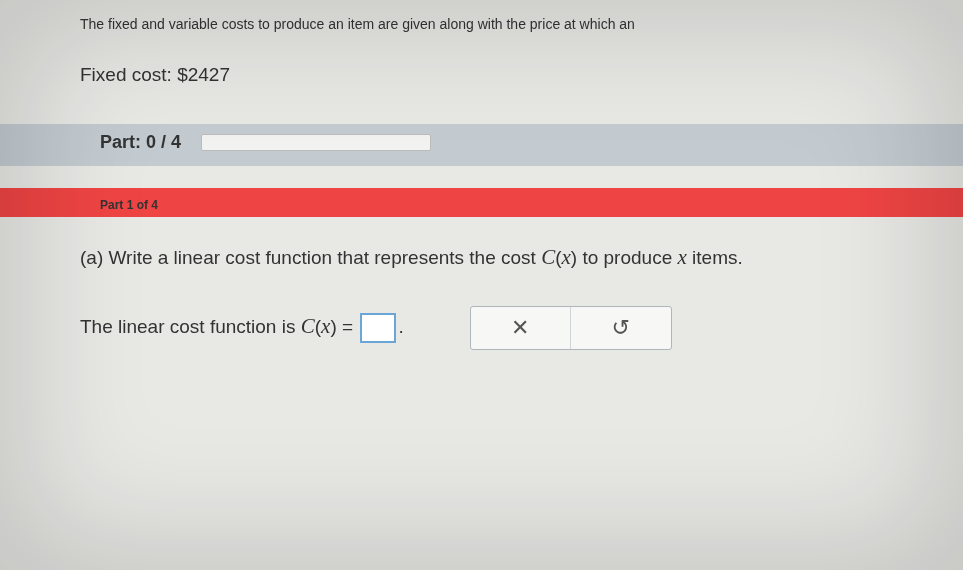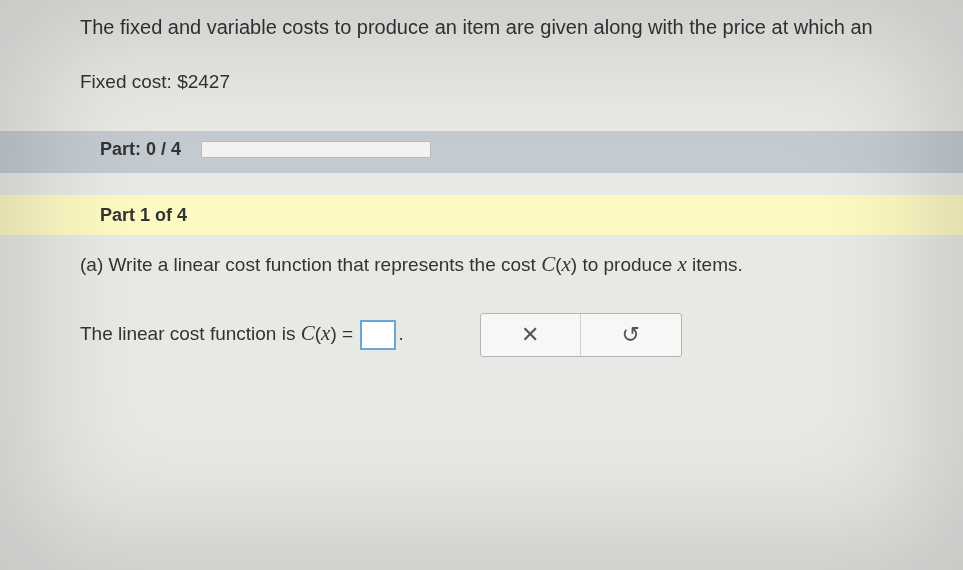--- a/index.html
+++ b/index.html
@@ -13,21 +13,21 @@
       width: 963px;
       height: 570px;
       overflow: hidden;
       position: relative;
       color: #2a2a2a;
     }
     .content {
       padding: 16px 0 0 80px;
     }
     .problem-intro {
-      font-size: 20px;
+      font-size: 14px;
       font-weight: 400;
       margin-bottom: 32px;
       color: #333;
     }
     .cost-line {
       font-size: 19px;
       margin-bottom: 28px;
       color: #333;
     }
     .part-progress-bar {
@@ -46,46 +46,46 @@
       margin-right: 20px;
     }
     .progress-track {
       width: 230px;
       height: 17px;
       background: #f2f2f0;
       border: 1px solid #bbb;
       border-radius: 2px;
     }
     .part-header {
-      background: #fef9c3;
+      background: #ef4444;
       margin-top: 22px;
       margin-left: -80px;
       padding: 10px 0 10px 100px;
-      height: 40px;
-      font-size: 18px;
+      height: 29px;
+      font-size: 12px;
       font-weight: 600;
       color: #333;
     }
     .question-section {
-      padding-top: 17px;
+      padding-top: 28px;
     }
     .question-text {
       font-size: 19px;
       color: #333;
       margin-bottom: 36px;
     }
     .math-italic {
       font-family: 'Times New Roman', serif;
       font-style: italic;
       font-size: 21px;
     }
     .answer-line {
       display: flex;
       align-items: center;
-      gap: 16px;
+      gap: 6px;
       font-size: 19px;
       color: #333;
     }
     .answer-box {
       display: inline-block;
       width: 36px;
       height: 30px;
       border: 2px solid #6aa7d6;
       background: #fff;
       vertical-align: middle;

